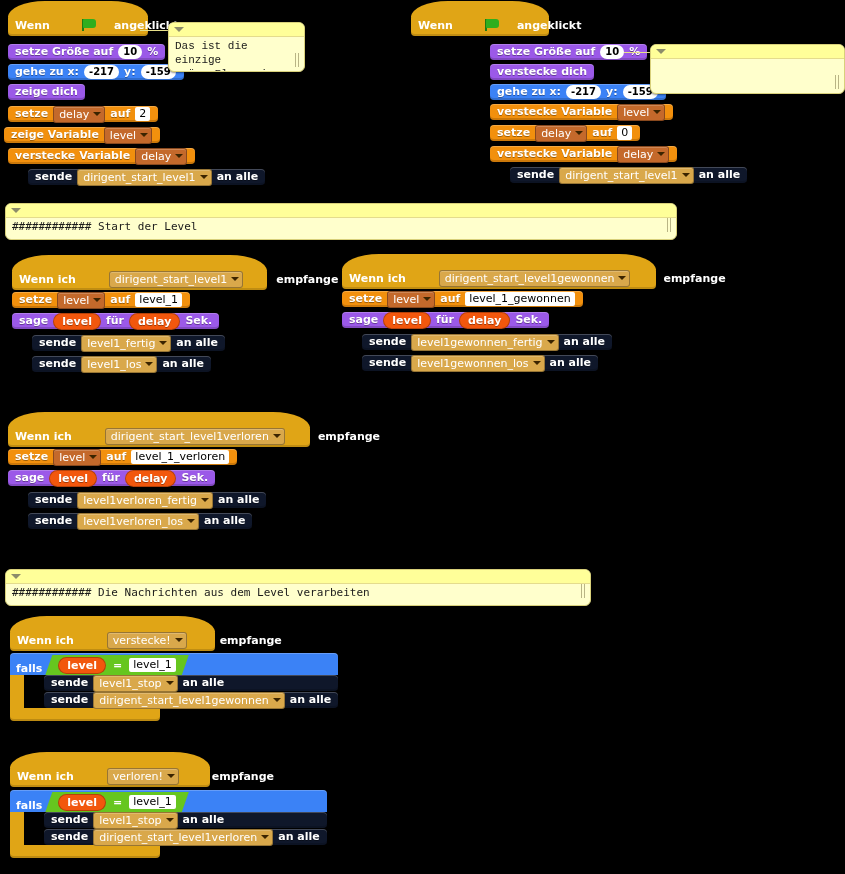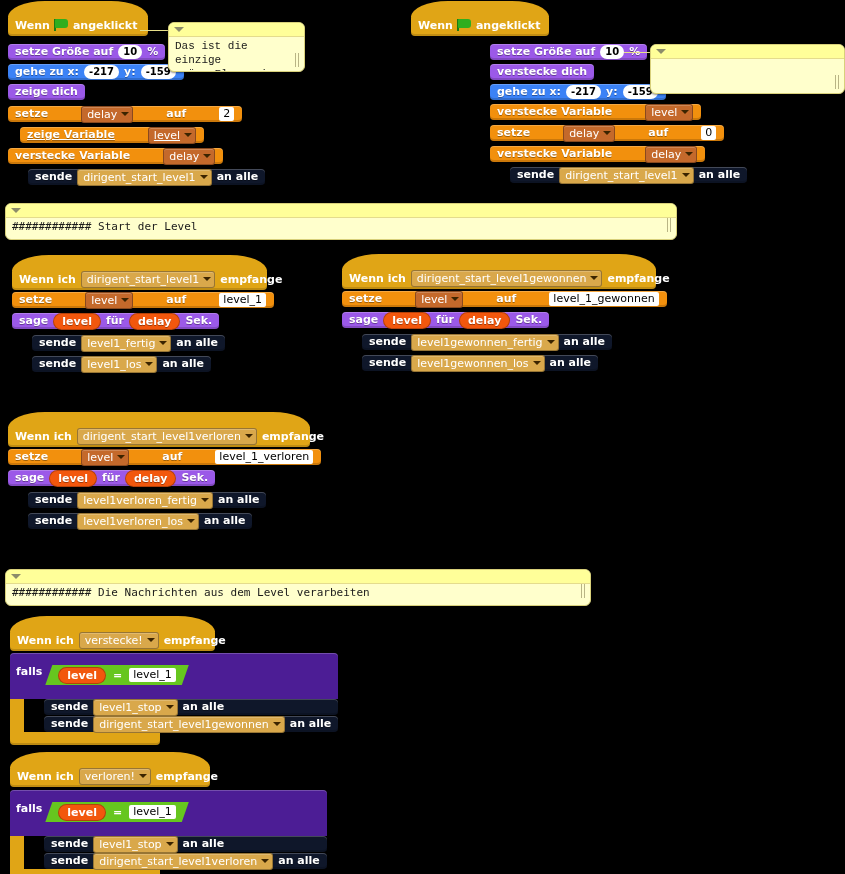--- a/index.html
+++ b/index.html
@@ -26,37 +26,37 @@
     text-shadow:0 1px 0 rgba(0,0,0,.35);
   }
   .blk .lbl{padding:0 2px;}
 
   
   .stack{border-radius:4px;box-shadow:inset 0 -2px 0 rgba(0,0,0,.16), inset 0 1px 0 rgba(255,255,255,.22);}
 
   
   .looks   {background:#9B59E8;}
   .motion  {background:#3b82f6;}
-  .data    {background:#F2900D;gap:28px;}
+  .data    {background:#F2900D;}
   .events  {background:#0f172a;margin-left:20px;}
 
   
   .hat{
     position:absolute;
     background:#E0A516;
     border-radius:4px;
     box-shadow:inset 0 -2px 0 rgba(0,0,0,.14);
   }
   .hat .hatcap{
     position:absolute;left:0;top:-13px;height:16px;width:100%;
     background:#E0A516;
     border-radius:60px 60px 0 0 / 26px 26px 0 0;
   }
   .hat .hatrow{position:relative;display:flex;align-items:center;height:22px;padding:0 7px;
-    color:#fff;font-weight:bold;font-size:11px;white-space:nowrap;}
+    color:#fff;font-weight:bold;font-size:11px;white-space:nowrap;gap:28px;}
 
   
   .numfield{
     background:#fff;color:#000;border-radius:9px;
     font-weight:bold;font-size:10px;
     padding:1px 5px;margin:0 3px;line-height:12px;
     text-shadow:none;display:inline-block;
   }
   .txtfield{
     background:#fff;color:#000;border-radius:2px;
@@ -94,22 +94,22 @@
     display:inline-flex;align-items:center;
     background:#66C61F;margin:0 3px;padding:1px 10px;height:18px;
     clip-path:polygon(7px 0,100% 0,calc(100% - 7px) 100%,0 100%);
     color:#fff;font-weight:bold;font-size:11px;
   }
   .bool .eq{padding:0 4px;color:#fff;font-weight:bold;}
 
   
   .cblock{position:absolute;}
   .cblock .ctop{
-    display:flex;align-items:flex-start;height:22px;padding:12px 6px;
-    background:#4c1d95;border-radius:4px 4px 0 0;
+    display:flex;align-items:flex-end;height:22px;padding:0 6px;
+    background:#3b82f6;border-radius:4px 4px 0 0;
     color:#fff;font-weight:bold;font-size:11px;white-space:nowrap;
     box-shadow:inset 0 1px 0 rgba(255,255,255,.22);
   }
   .cblock .carm{width:14px;background:#E0A516;}
   .cblock .cbottom{
     height:13px;background:#E0A516;border-radius:0 0 4px 4px;
     box-shadow:inset 0 -2px 0 rgba(0,0,0,.16);
   }
   .cbody{position:relative;display:flex;}
   .cbody .inner{position:relative;}
@@ -192,21 +192,21 @@
   <div class="blk stack data" style="left:8px;top:106px;">
     <span class="lbl">setze</span>
     <span class="dropdown dd-data">
       <span>delay</span>
       <i class="arr"></i>
     </span>
     <span class="lbl">auf</span>
     <span class="txtfield">2</span>
   </div>
 
-  <div class="blk stack data" style="left:20px;top:127px;text-decoration:underline;">
+  <div class="blk stack data" style="left:4px;top:127px;">
     <span class="lbl">zeige Variable</span>
     <span class="dropdown dd-data">
       <span>level</span>
       <i class="arr"></i>
     </span>
   </div>
 
   <div class="blk stack data" style="left:8px;top:148px;">
     <span class="lbl">verstecke Variable</span>
     <span class="dropdown dd-data">

